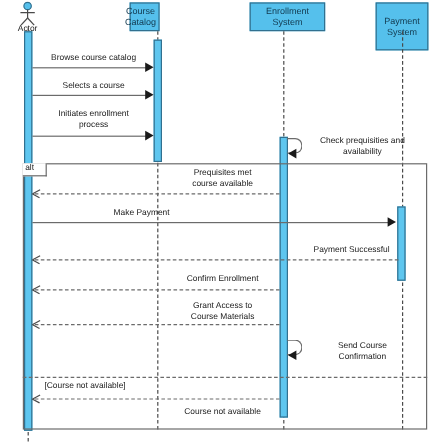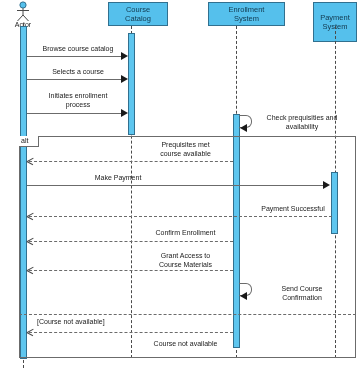--- a/index.html
+++ b/index.html
@@ -134,26 +134,26 @@
 
   <svg style="position:absolute;left:14px;top:1px;width:18px;height:22px;" viewBox="0 0 18 22">
     <circle cx="9" cy="4" r="3.1" fill="#55c0ec" stroke="#31708f" stroke-width="1"></circle>
     <line x1="9" y1="7.2" x2="9" y2="14" stroke="#4a4a4a" stroke-width="1"></line>
     <line x1="3" y1="9.5" x2="15" y2="9.5" stroke="#4a4a4a" stroke-width="1"></line>
     <line x1="9" y1="14" x2="3.5" y2="20" stroke="#4a4a4a" stroke-width="1"></line>
     <line x1="9" y1="14" x2="14.5" y2="20" stroke="#4a4a4a" stroke-width="1"></line>
   </svg>
   <div class="actor-label" style="left:3px;top:21px;width:40px;">Actor</div>
 
-  <div class="ll-head" style="left:108px;top:2px;width:60px;height:24px;">
+  <div class="ll-head" style="left:108px;top:2px;width:25px;height:24px;justify-content:flex-end;">
     <span>Course
 Catalog</span>
   </div>
 
-  <div class="ll-head" style="left:208px;top:2px;width:77px;height:24px;">
+  <div class="ll-head" style="left:208px;top:2px;width:63px;height:24px;">
     <span>Enrollment
 System</span>
   </div>
 
   <div class="ll-head" style="left:313px;top:2px;width:44px;height:40px;">
     <span>Payment
 System</span>
   </div>
 
   <div class="lifeline" style="left:23px;top:23px;height:345px;"></div>

